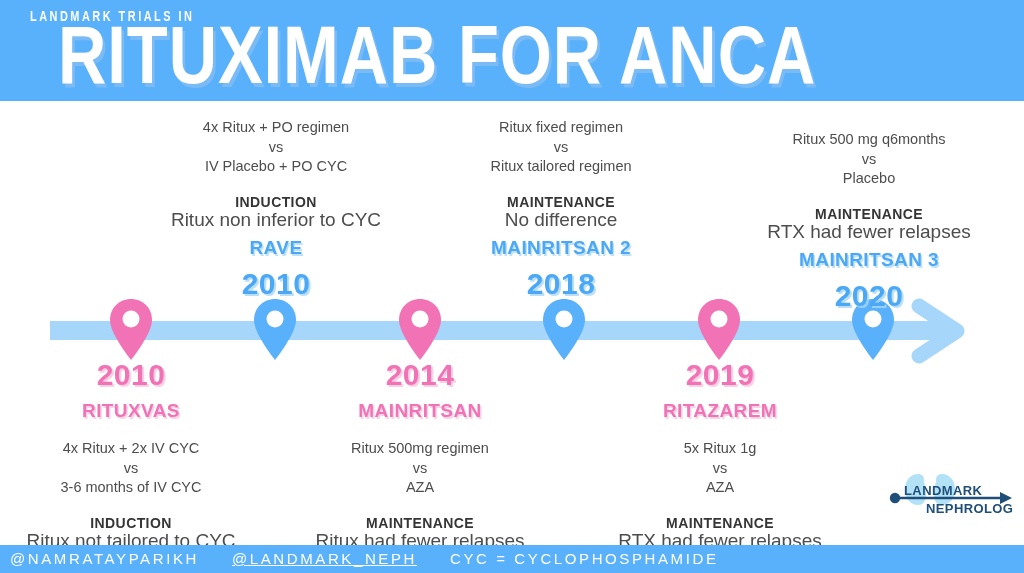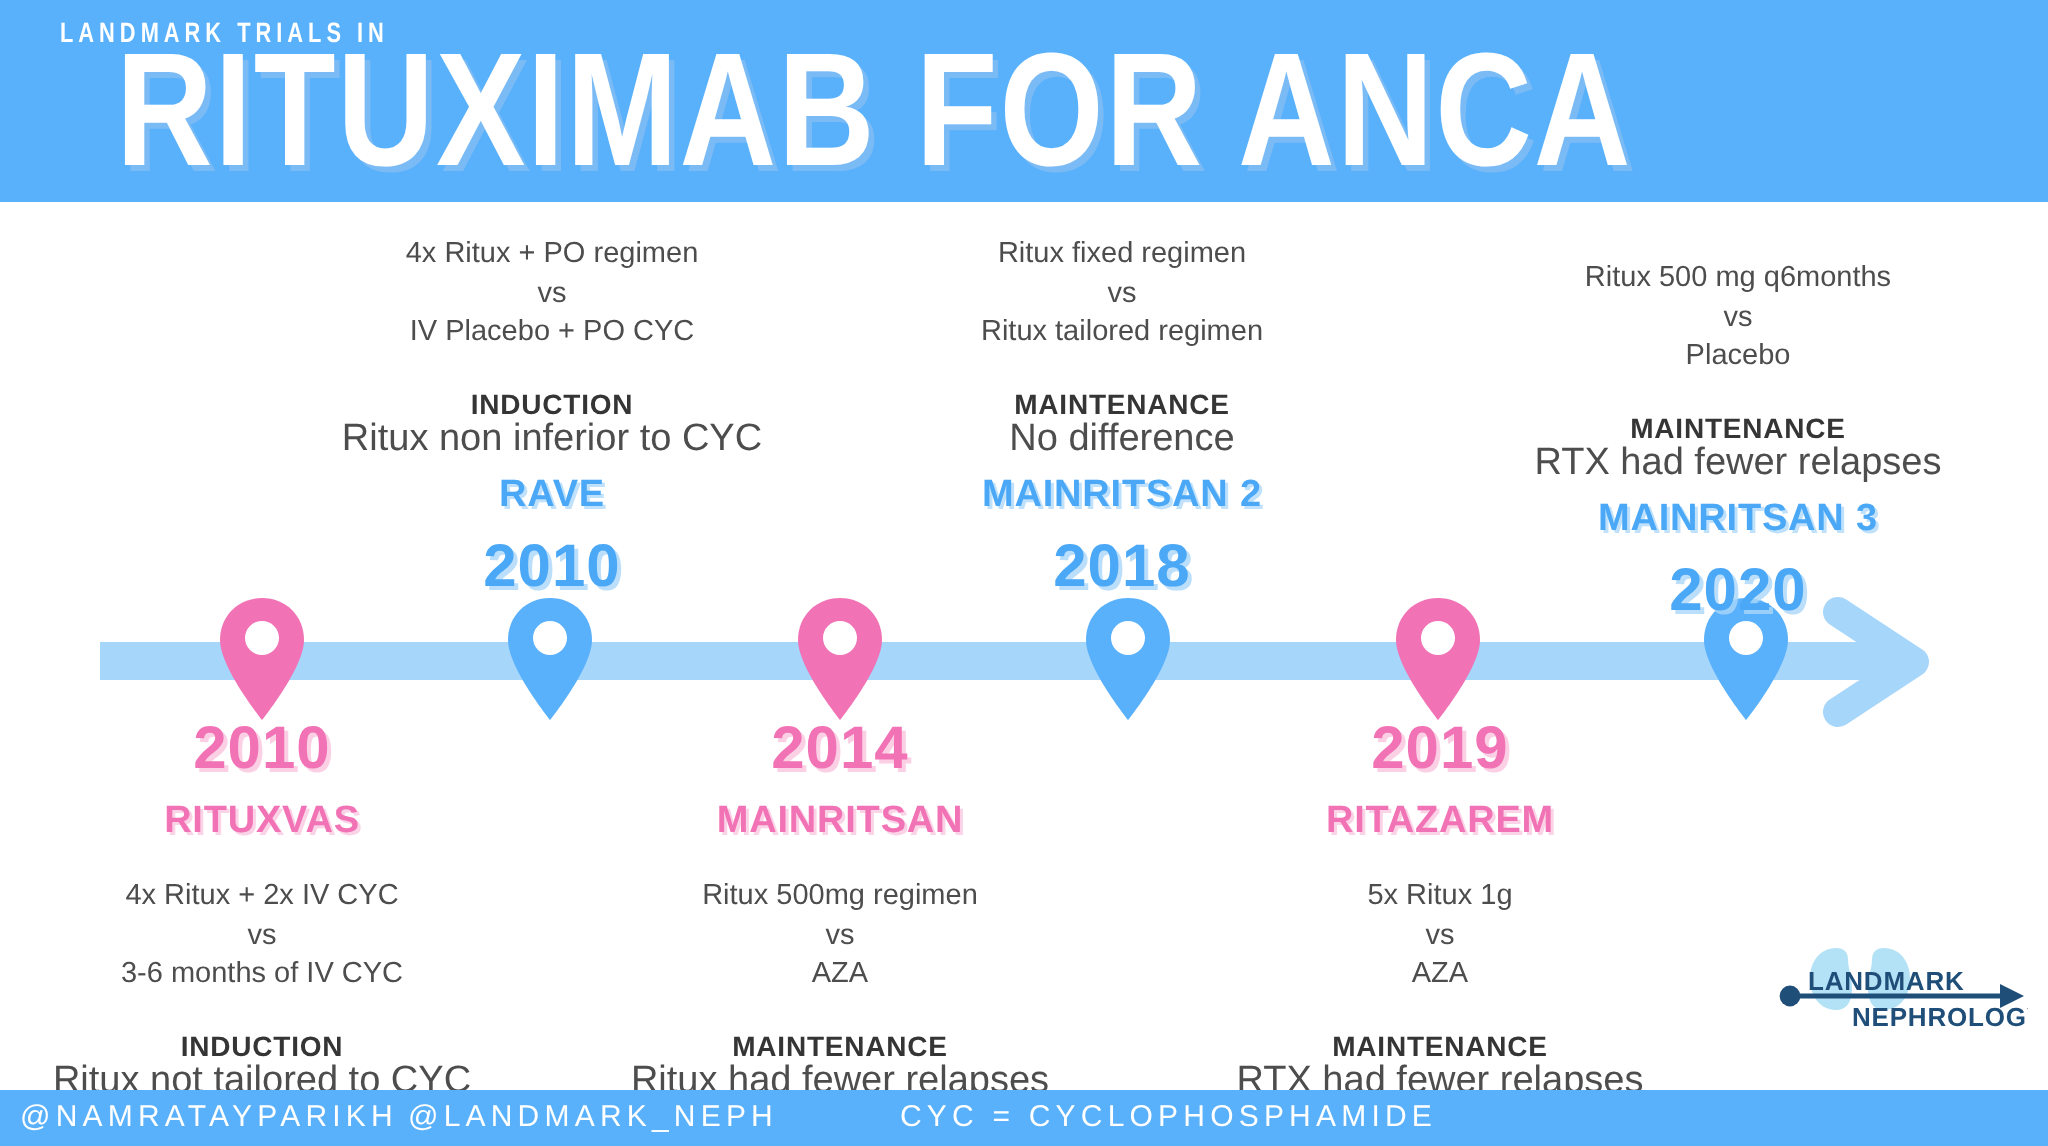--- a/index.html
+++ b/index.html
@@ -113,21 +113,21 @@
   }
   .foot-txt{
     position:absolute;top:5px;
     color:#ffffff;
     font-size:15px;
     letter-spacing:2.6px;
     white-space:nowrap;
     font-family:"Liberation Sans", sans-serif;
   }
   #f1{left:10px;}
-  #f2{left:204px;}
+  #f2{left:232px;text-decoration:underline;}
   #f3{left:450px;}
 
   
   .logo{position:absolute;left:884px;top:468px;width:130px;height:50px;}
   .logo svg{display:block;}
 </style>
 </head>
 <body>
 
 <div class="stage">

